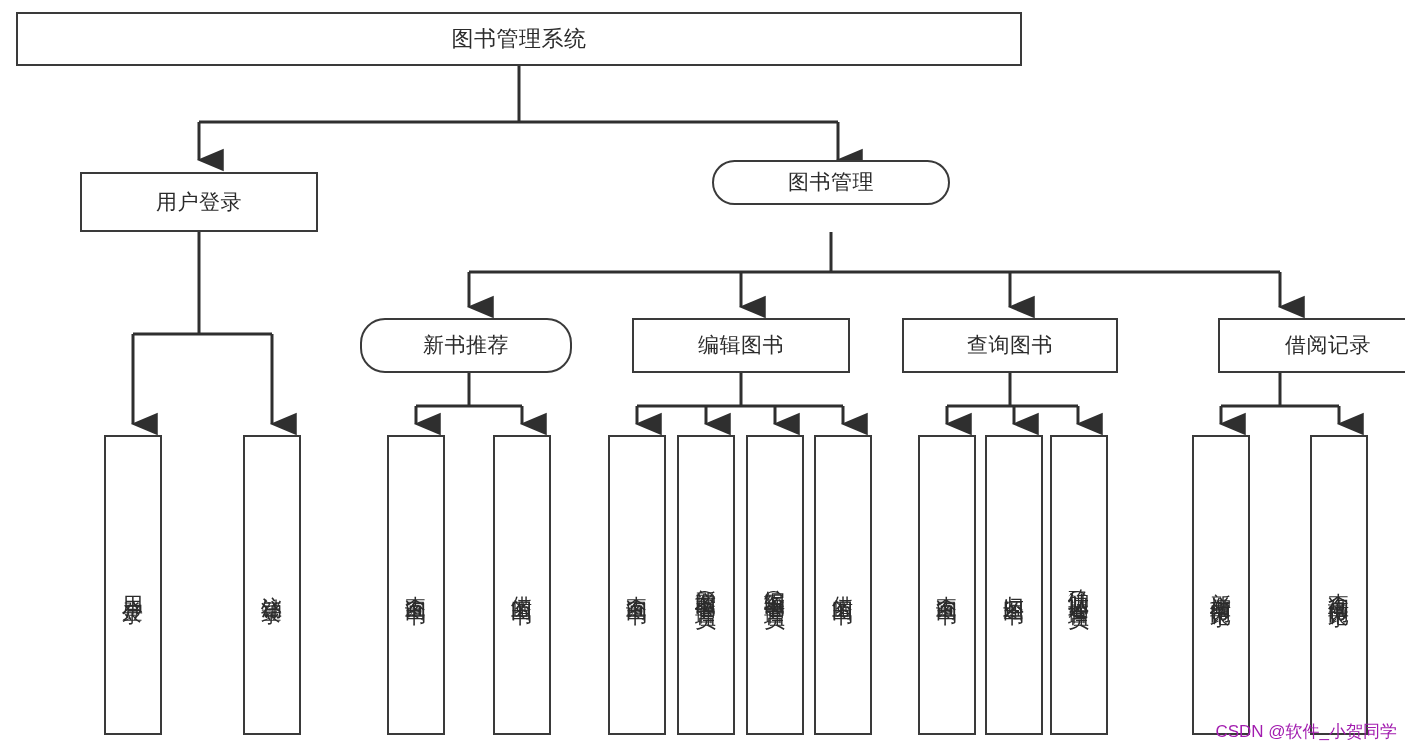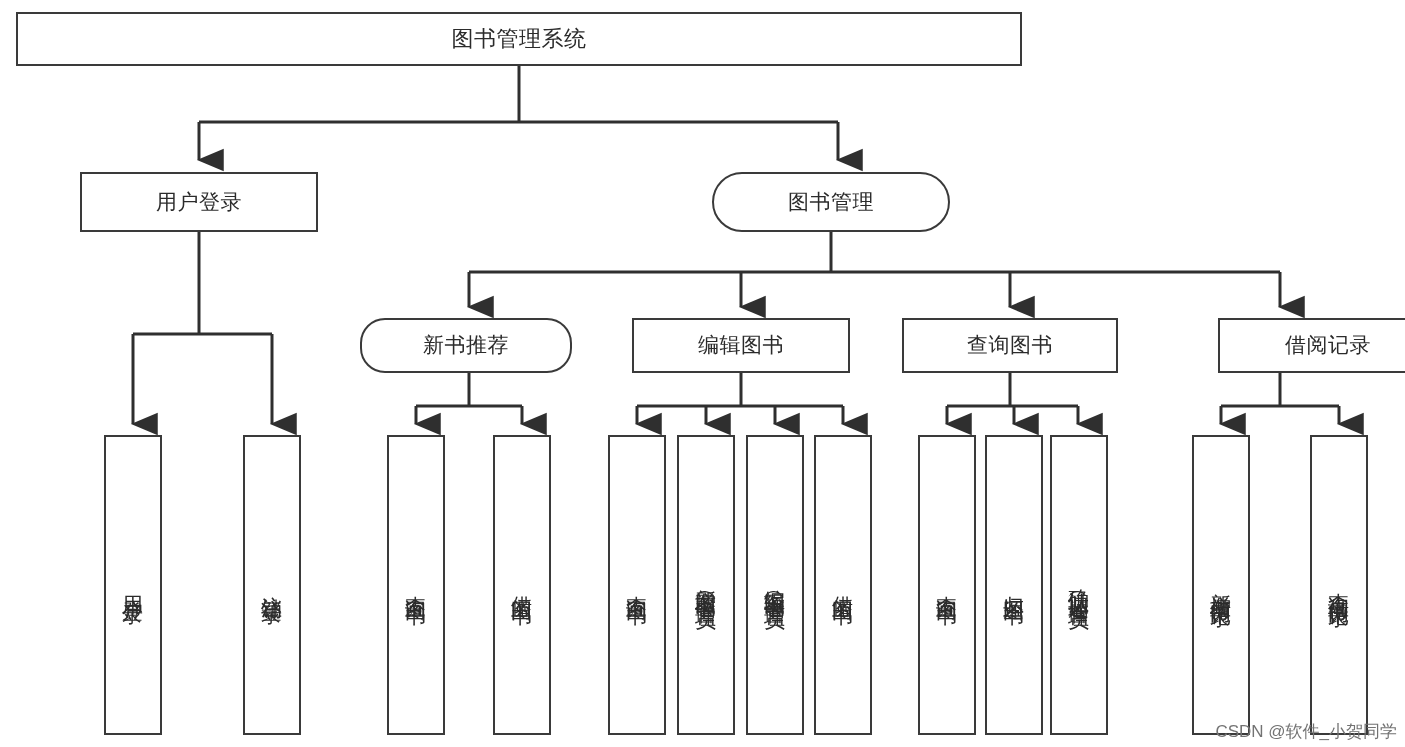--- a/index.html
+++ b/index.html
@@ -49,21 +49,21 @@
     line-height:1;
     white-space:nowrap;
     display:block;
   }
   .node.root{ font-size:22px; }
   .watermark{
     position:absolute;
     right:8px;
     bottom:4px;
     font-size:17px;
-    color:#737373;
+    color:#a21caf;
     white-space:nowrap;
     user-select:none;
   }
 </style>
 </head>
 <body>
 
 <div id="canvas">
 
   <svg id="wires" viewBox="0 0 1405 747" width="1405" height="747" aria-hidden="true">
@@ -117,21 +117,21 @@
     </g>
   </svg>
 
   <div class="node h root" style="left:16px;  top:12px;  width:1006px; height:54px;">
     <span>图书管理系统</span>
   </div>
 
   <div class="node h" style="left:80px;  top:172px; width:238px; height:60px;">
     <span>用户登录</span>
   </div>
-  <div class="node h" style="left:712px; top:172px; width:238px; height:60px;border-radius:30px;">
+  <div class="node h" style="left:712px; top:160px; width:238px; height:45px;border-radius:30px;">
     <span>图书管理</span>
   </div>
 
   <div class="node h" style="left:360px;  top:318px; width:212px; height:55px;border-radius:25px;">
     <span>新书推荐</span>
   </div>
   <div class="node h" style="left:632px;  top:318px; width:218px; height:55px;">
     <span>编辑图书</span>
   </div>
   <div class="node h" style="left:902px;  top:318px; width:216px; height:55px;">

